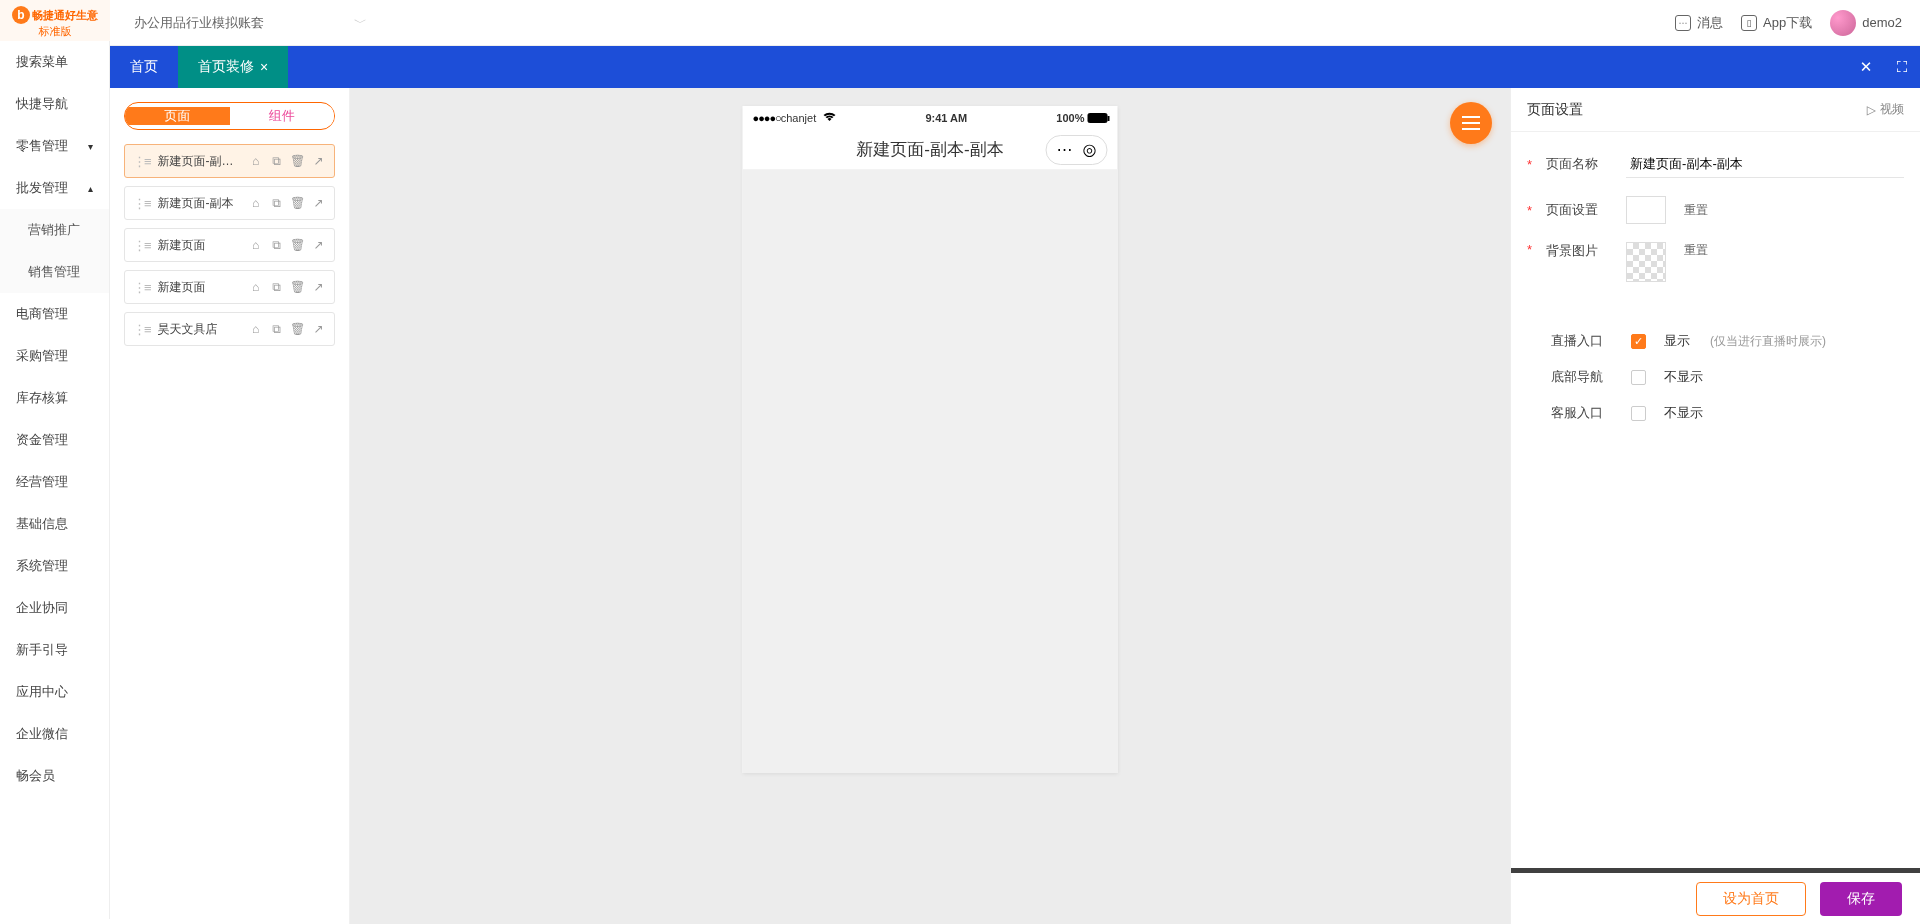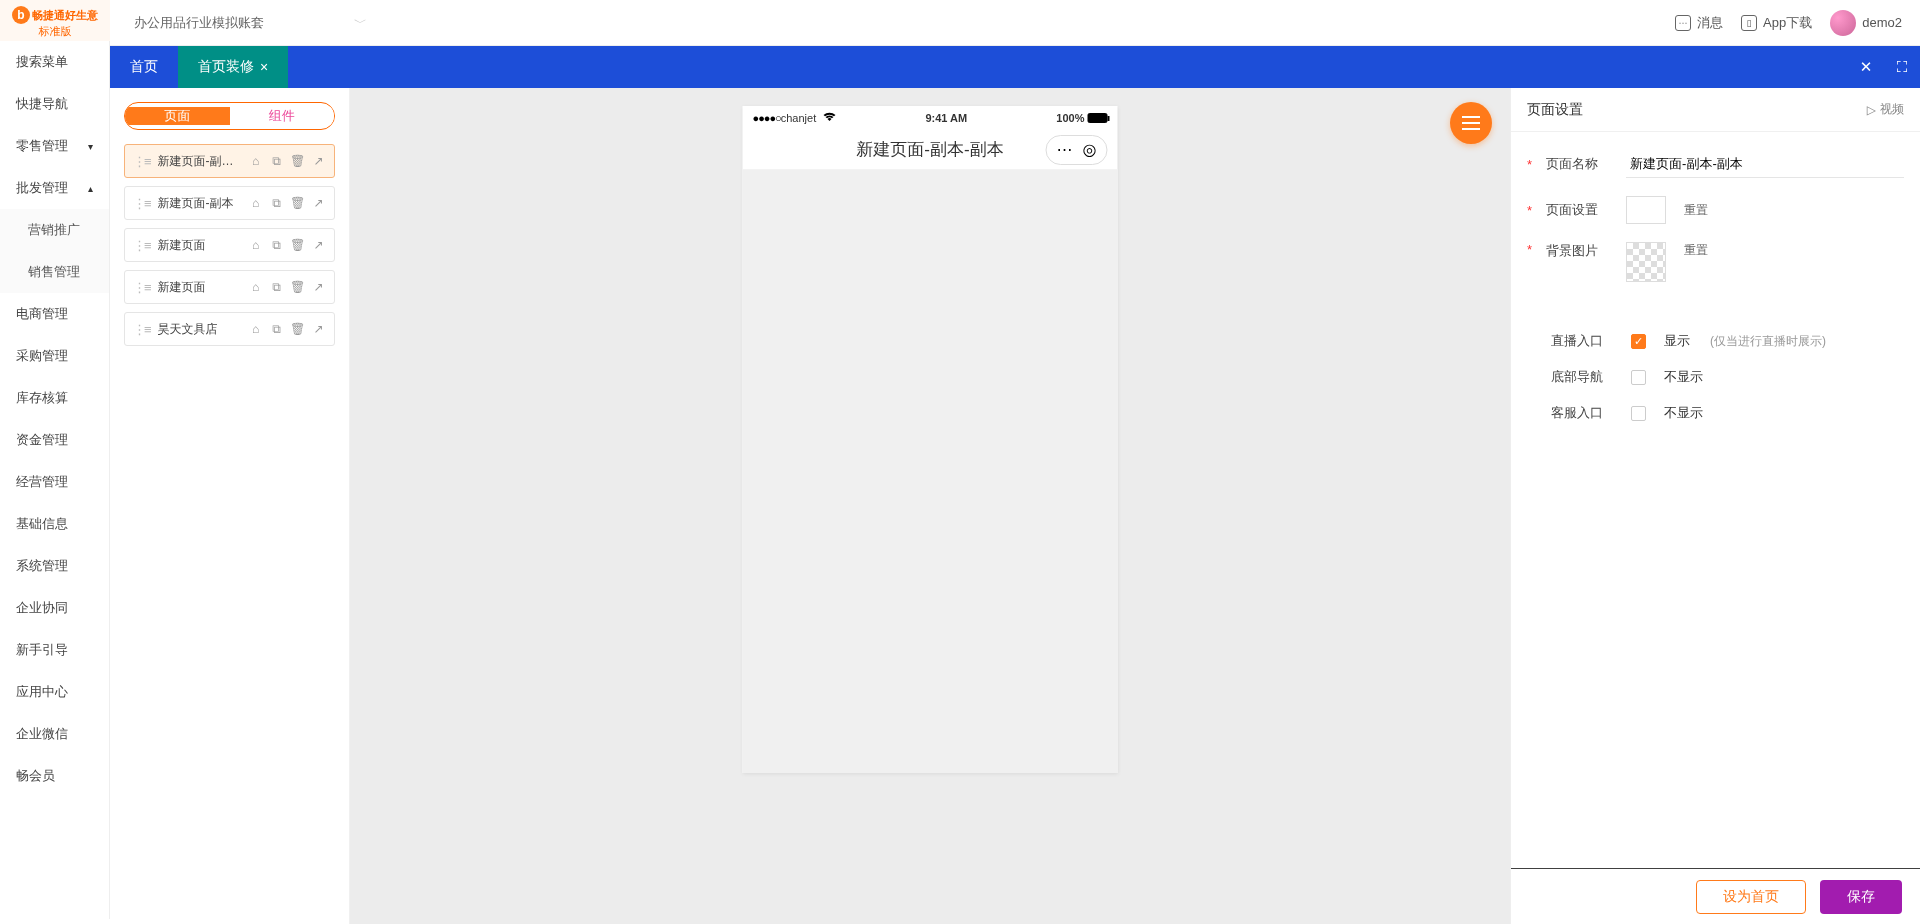--- a/index.html
+++ b/index.html
@@ -79,21 +79,21 @@
 .frow .lbl { width:68px; color:#444; }
 .frow input[type=text] { flex:1; height:28px; border:none; border-bottom:1px solid #e5e5e5; padding:0 4px; font-size:13px; }
 .swatch { width:40px; height:28px; border:1px solid #ddd; background:#fff; }
 .checker { width:40px; height:40px; border:1px solid #ddd;
   background-image:linear-gradient(45deg,#ddd 25%,transparent 25%),linear-gradient(-45deg,#ddd 25%,transparent 25%),linear-gradient(45deg,transparent 75%,#ddd 75%),linear-gradient(-45deg,transparent 75%,#ddd 75%);
   background-size:12px 12px; background-position:0 0,0 6px,6px -6px,-6px 0; }
 .reset { color:#666; cursor:pointer; font-size:12px; margin-left:6px; }
 .cb { width:15px; height:15px; border:1px solid #ccc; border-radius:2px; display:inline-flex; align-items:center; justify-content:center; margin-right:6px; cursor:pointer; }
 .cb.on { background:#ff7a1a; border-color:#ff7a1a; color:#fff; font-size:11px; }
 .hint { color:#999; font-size:12px; margin-left:8px; }
-.rp-footer { margin-top:auto; height:56px; display:flex; align-items:center; justify-content:flex-end; gap:14px; padding-right:18px; border-top:1px solid #404040; }
+.rp-footer { margin-top:auto; height:56px; display:flex; align-items:center; justify-content:flex-end; gap:14px; padding-right:18px; border-top:5px solid #404040; }
 .btn { height:34px; padding:0 26px; border-radius:4px; font-size:14px; cursor:pointer; border:1px solid transparent; }
 .btn-outline { background:#fff; color:#ff7a1a; border-color:#ff7a1a; }
 .btn-primary { background:#a21caf; color:#fff; }
 </style>
 </head>
 <body>
 
 <div class="topbar">
   <div class="logo">
     <div class="logo-row">

